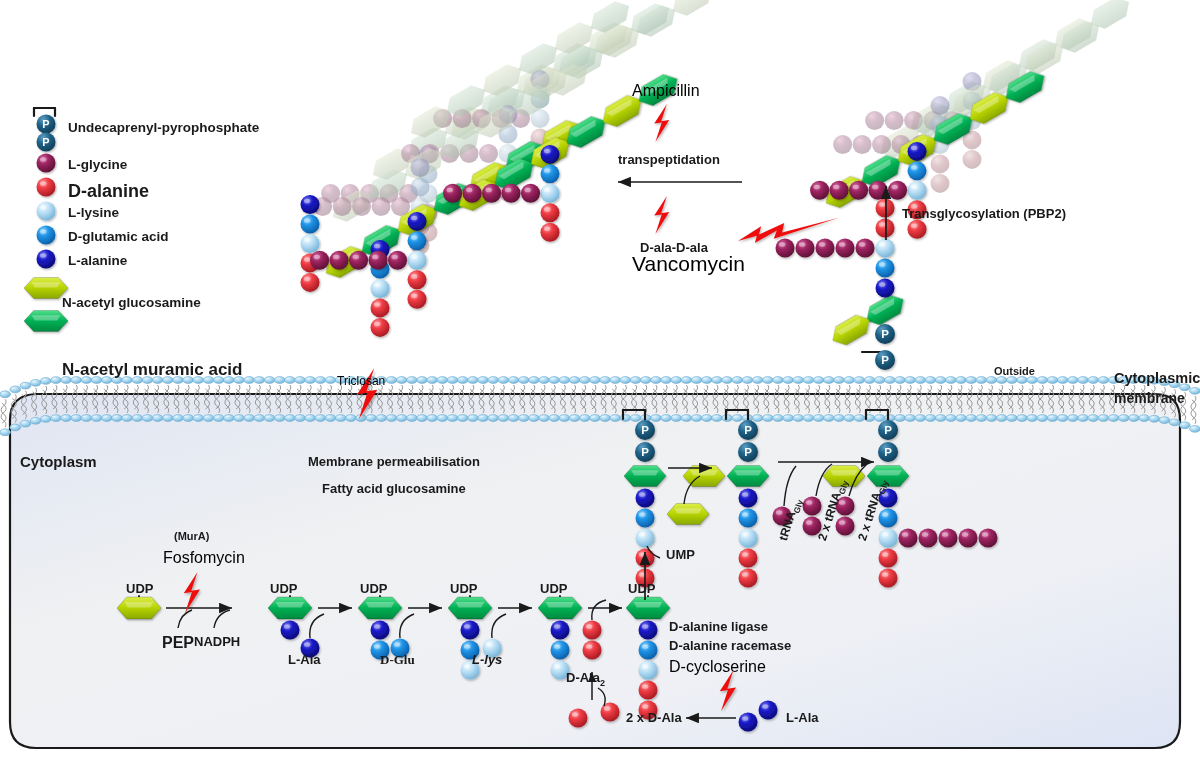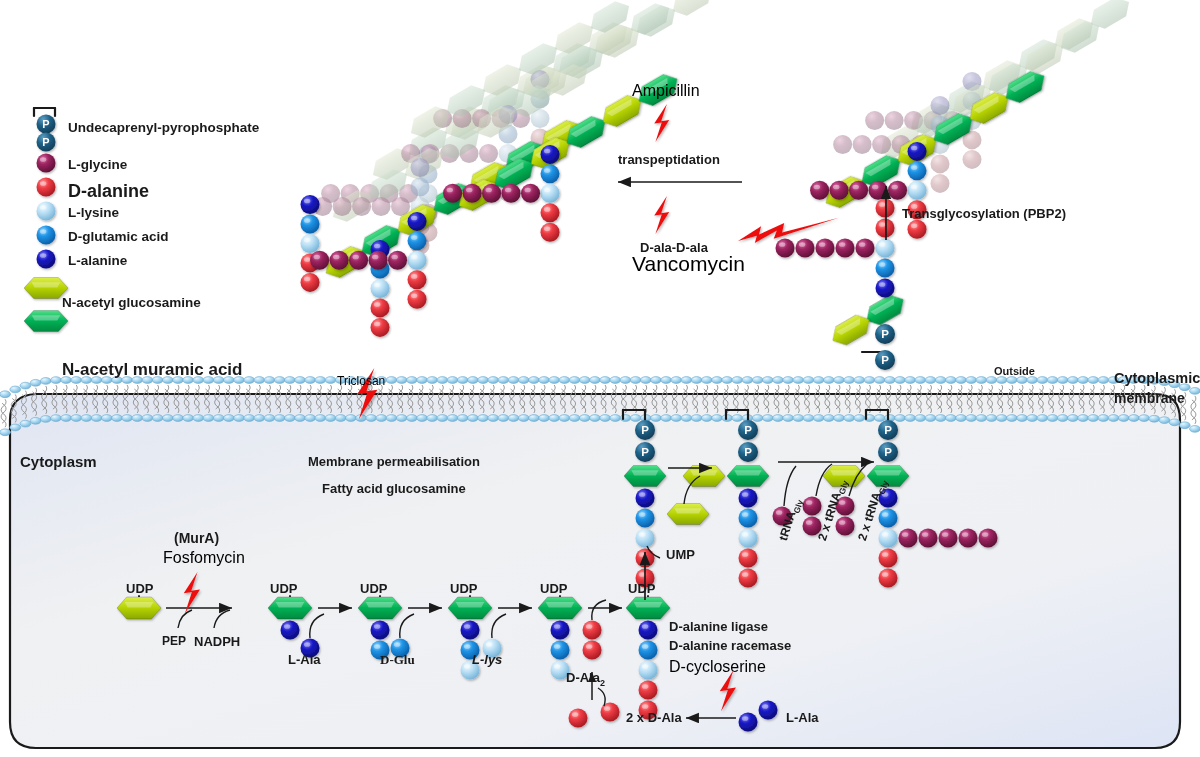--- a/index.html
+++ b/index.html
@@ -1608,23 +1608,23 @@
 
   <div class="lbl red" style="left:337px; top:338px; font-size:12px;margin-top:36px;">Triclosan</div>
   <div class="lbl" style="left:308px; top:454px; font-size:13px;">Membrane permeabilisation</div>
   <div class="lbl" style="left:322px; top:481px; font-size:13px;">Fatty acid glucosamine</div>
 
   <div class="lbl" style="left:994px; top:341px; font-size:11px;margin-top:24px;">Outside</div>
   <div class="lbl" style="left:1114px; top:370px; font-size:14.5px;">Cytoplasmic</div>
   <div class="lbl" style="left:1114px; top:390px; font-size:14px;">membrane</div>
   <div class="lbl" style="left:20px; top:453px; font-size:15px;">Cytoplasm</div>
 
-  <div class="lbl" style="left:174px; top:530px; font-size:14px;text-align:center;">(MurA)</div>
+  <div class="lbl" style="left:174px; top:530px; font-size:11px;text-align:center;">(MurA)</div>
   <div class="lbl red" style="left:163px; top:549px; font-size:16px;">Fosfomycin</div>
-  <div class="lbl" style="left:162px; top:634px; font-size:12px;">PEP</div>
+  <div class="lbl" style="left:162px; top:634px; font-size:16px;">PEP</div>
   <div class="lbl" style="left:194px; top:634px; font-size:13px;">NADPH</div>
 
   <div class="lbl" style="left:126px; top:581px; font-size:13px;">UDP</div>
   <div class="lbl" style="left:270px; top:581px; font-size:13px;">UDP</div>
   <div class="lbl" style="left:360px; top:581px; font-size:13px;">UDP</div>
   <div class="lbl" style="left:450px; top:581px; font-size:13px;">UDP</div>
   <div class="lbl" style="left:540px; top:581px; font-size:13px;">UDP</div>
   <div class="lbl" style="left:628px; top:581px; font-size:13px;">UDP</div>
 
   <div class="lbl" style="left:288px; top:652px; font-size:13px;">L-Ala</div>

